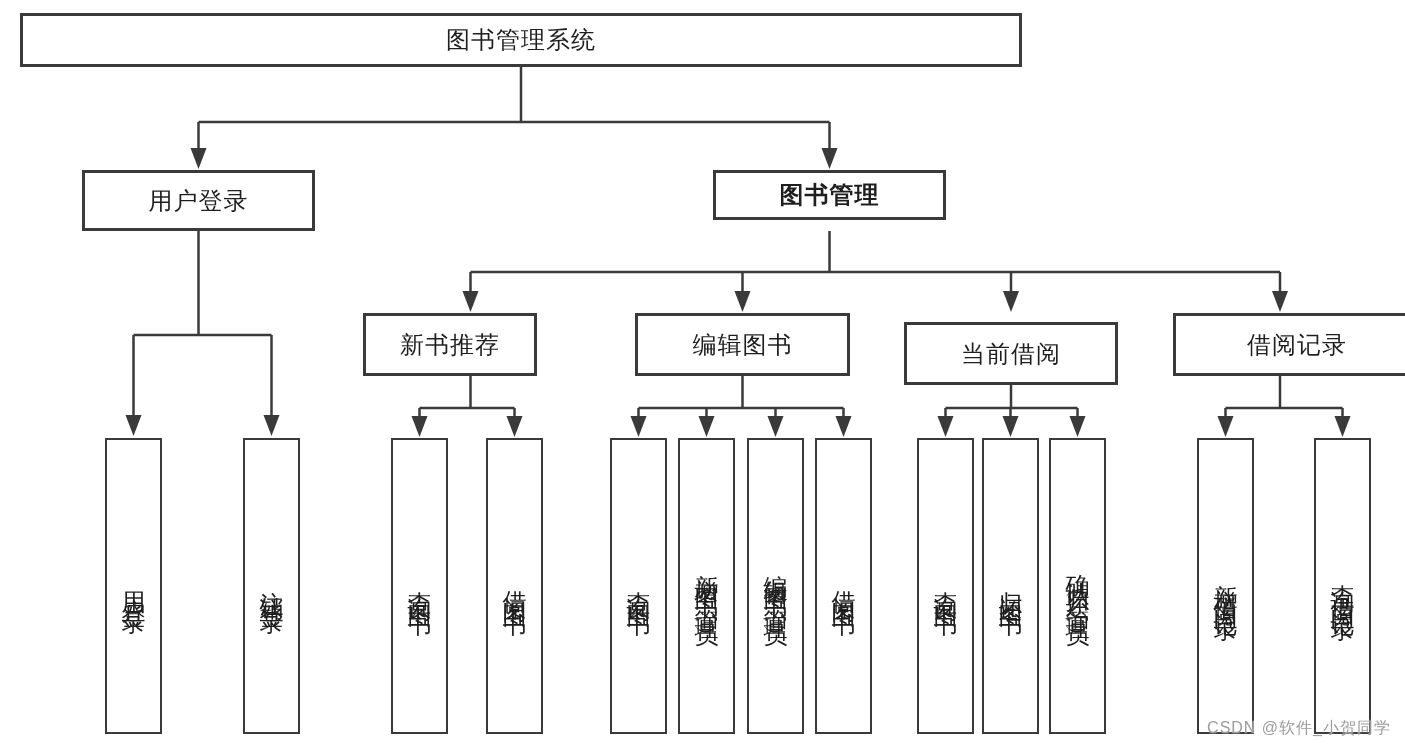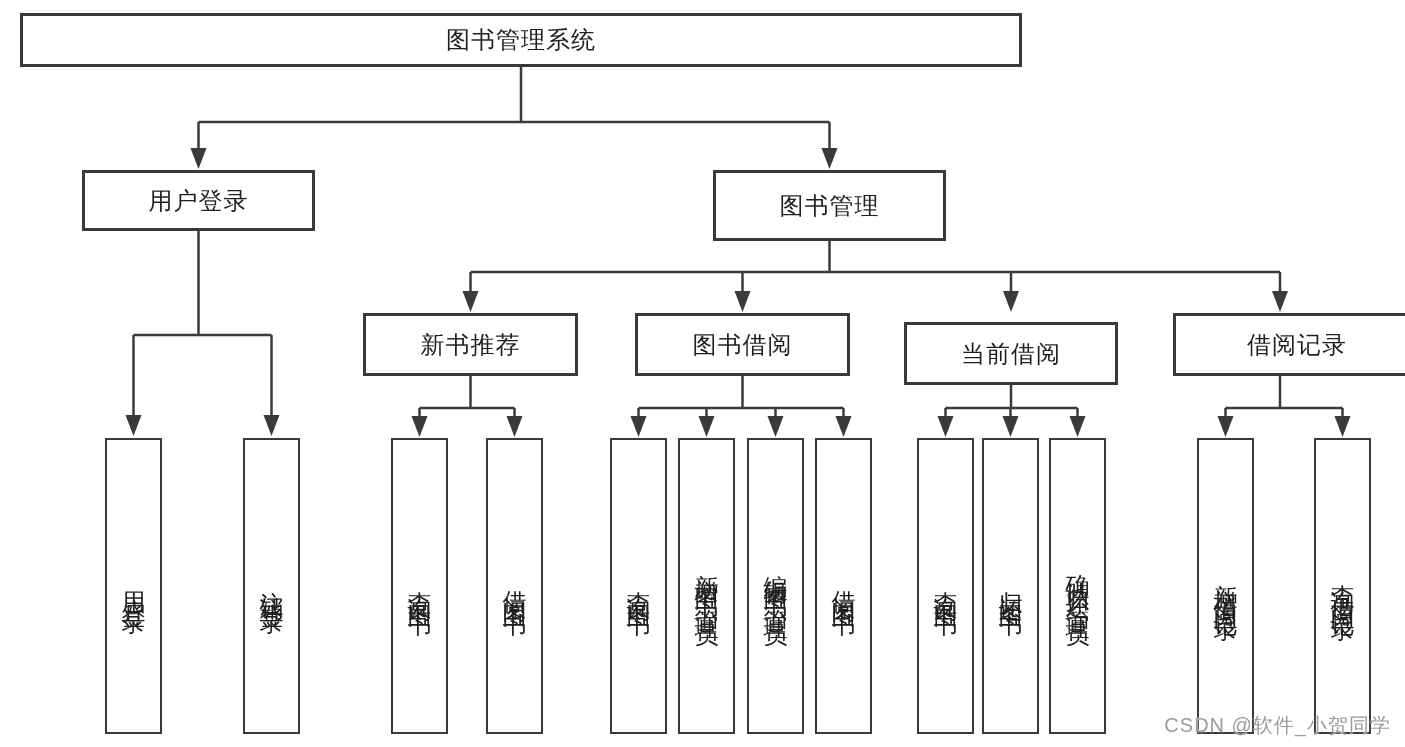--- a/index.html
+++ b/index.html
@@ -25,21 +25,21 @@
     writing-mode:vertical-rl;
     text-orientation:mixed;
     font-size:24px;
     letter-spacing:7px;
     line-height:1;
     white-space:nowrap;
   }
   .watermark{
     position:absolute;
     right:14px;bottom:8px;
-    font-size:20px;
+    font-size:16px;
     color:#9b9b9b;
     text-shadow:0 0 2px #ffffff;
     letter-spacing:1px;
     z-index:5;
   }
 </style>
 </head>
 <body>
 
 <div class="stage">
@@ -94,29 +94,29 @@
     </g>
   </svg>
 
   <div class="node hnode" style="left:20px;top:13px;width:1002px;height:54px;">
     <span>图书管理系统</span>
   </div>
 
   <div class="node hnode" style="left:82px;top:170px;width:233px;height:61px;">
     <span>用户登录</span>
   </div>
-  <div class="node hnode" style="left:713px;top:170px;width:233px;height:71px;">
+  <div class="node hnode" style="left:713px;top:170px;width:233px;height:50px;font-weight:bold;">
     <span>图书管理</span>
   </div>
 
-  <div class="node hnode" style="left:363px;top:313px;width:215px;height:63px;">
+  <div class="node hnode" style="left:363px;top:313px;width:174px;height:63px;">
     <span>新书推荐</span>
   </div>
   <div class="node hnode" style="left:635px;top:313px;width:215px;height:63px;">
-    <span>图书借阅</span>
+    <span>编辑图书</span>
   </div>
   <div class="node hnode" style="left:904px;top:322px;width:214px;height:63px;">
     <span>当前借阅</span>
   </div>
   <div class="node hnode" style="left:1173px;top:313px;width:248px;height:63px;">
     <span>借阅记录</span>
   </div>
 
   <div class="node leaf" style="left:105px;top:438px;width:57px;height:296px;">
     <span class="vtext">用户登录</span>

